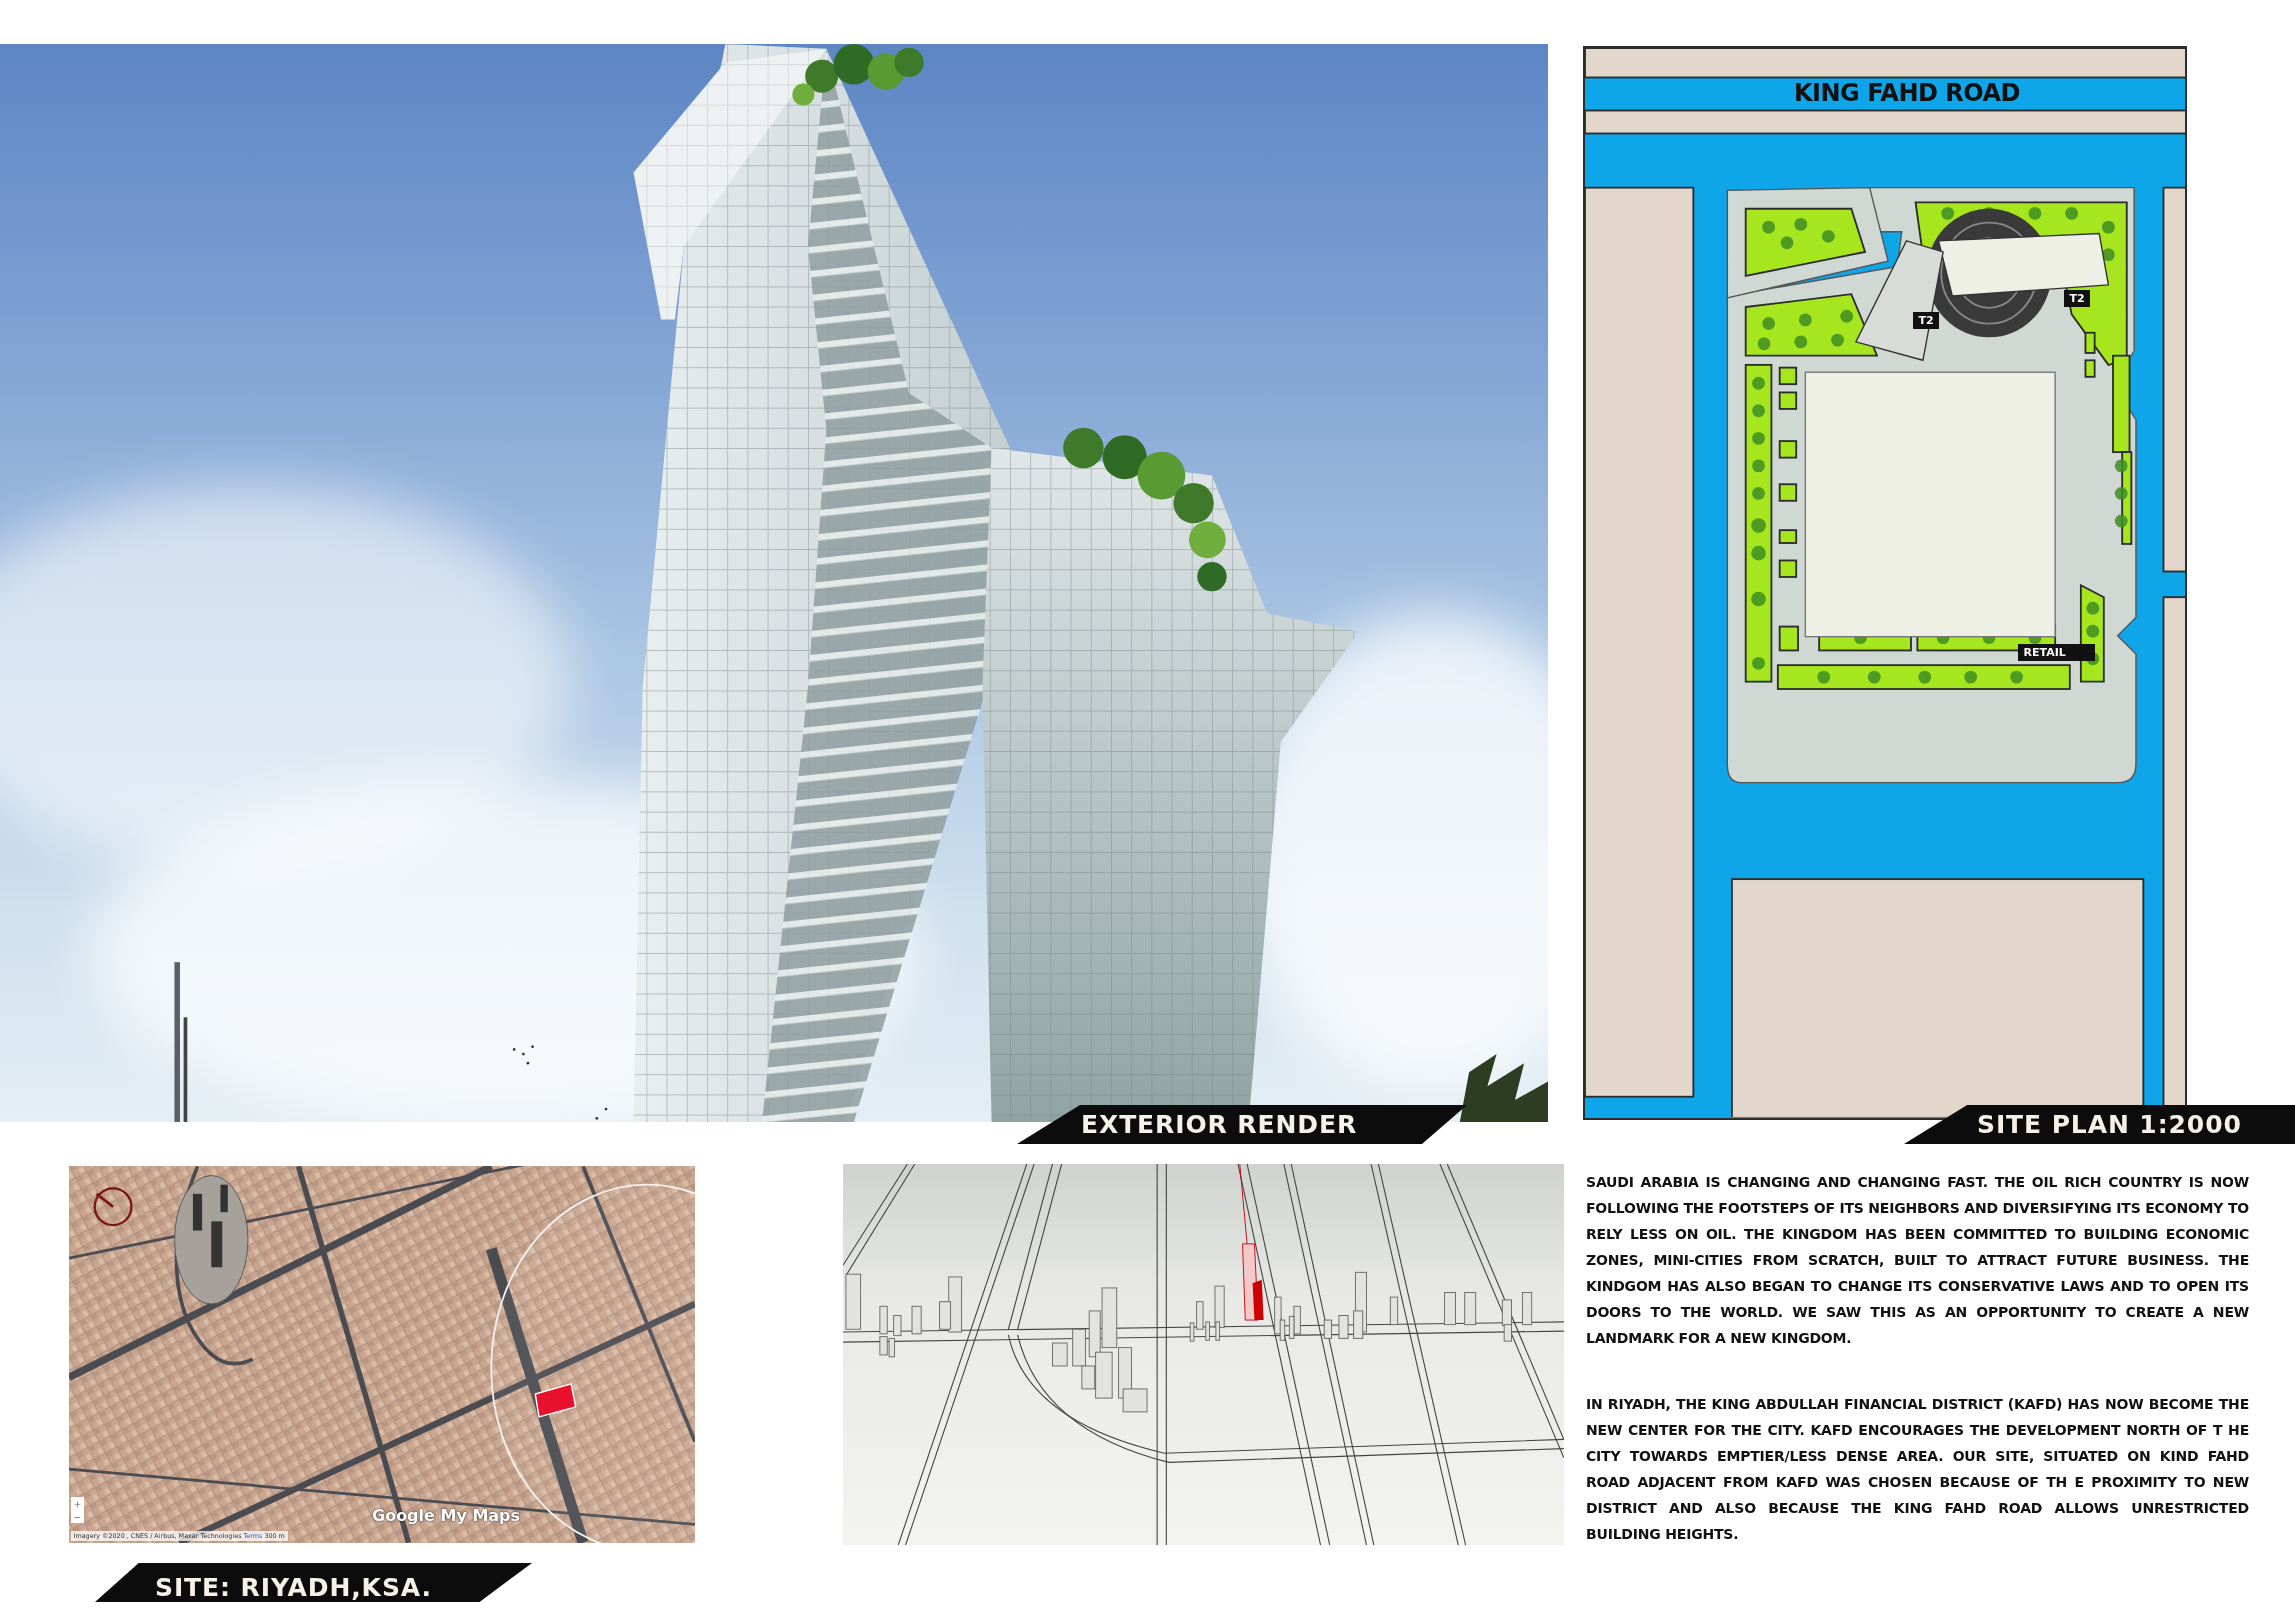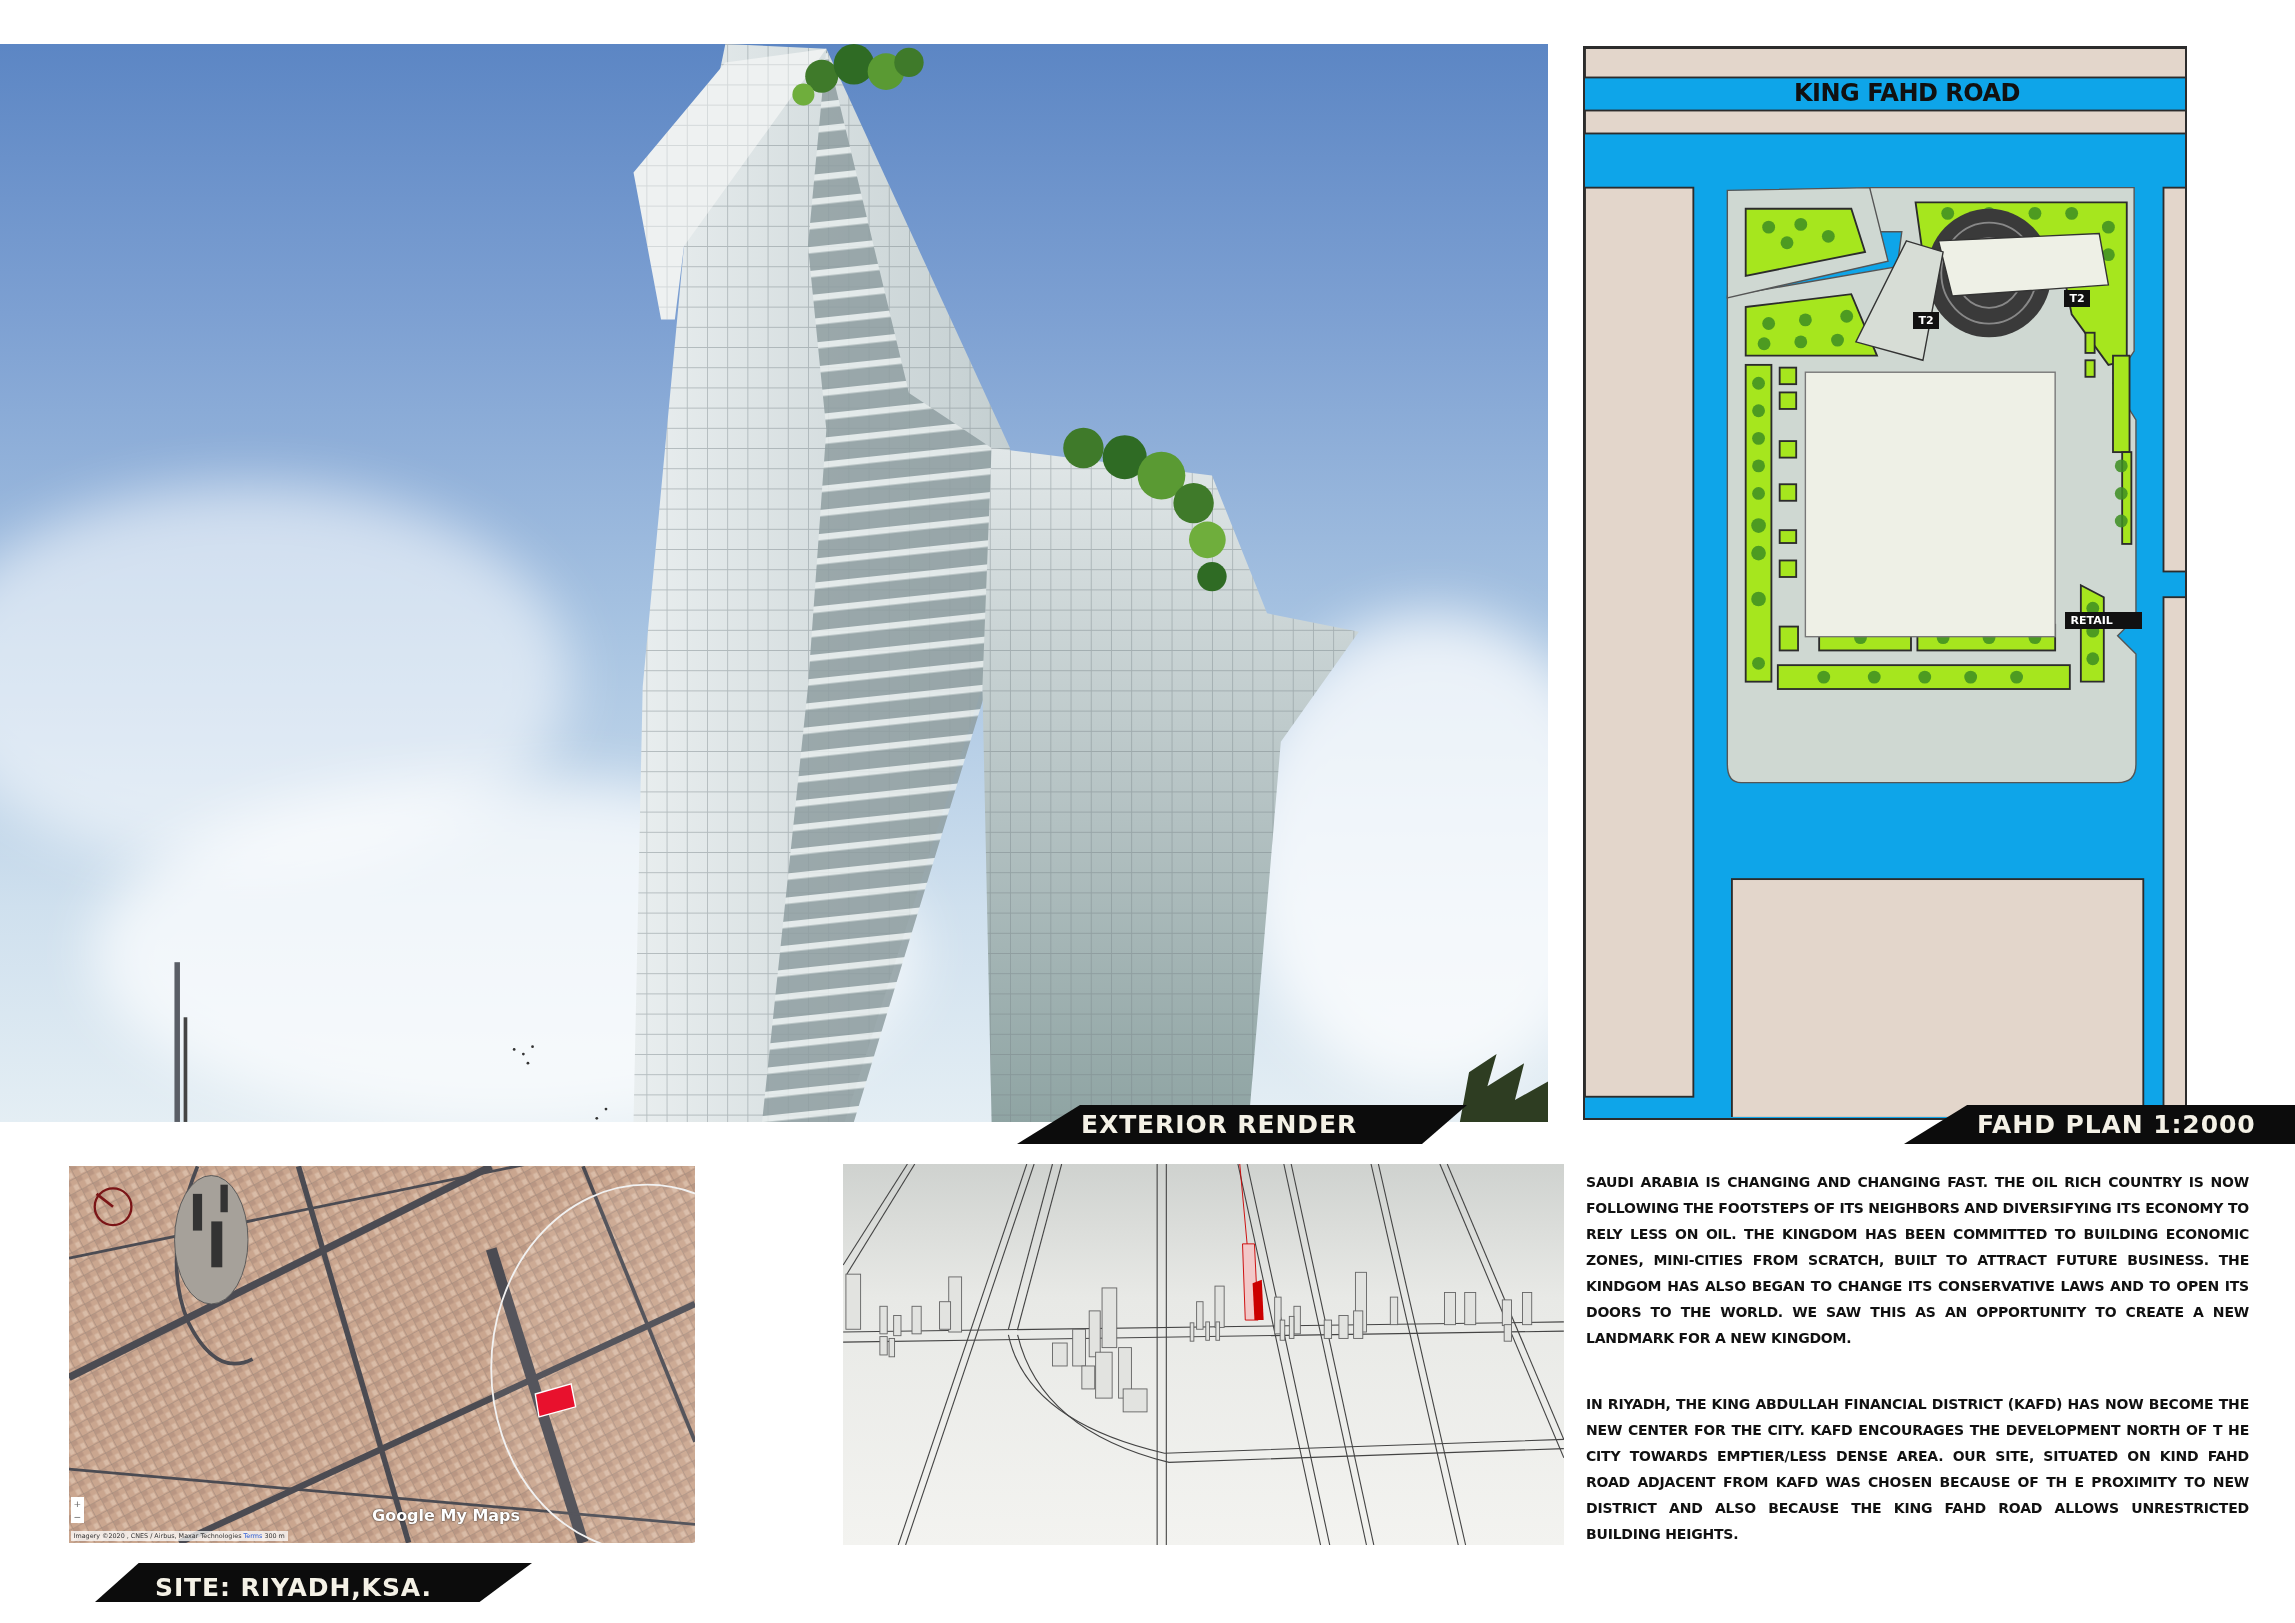--- a/index.html
+++ b/index.html
@@ -204,25 +204,25 @@
 
     <ellipse cx="440" cy="245" rx="68" ry="70" fill="#3a3a3a"></ellipse>
     <ellipse cx="440" cy="245" rx="52" ry="55" fill="none" stroke="#888" stroke-width="2"></ellipse>
     <ellipse cx="440" cy="245" rx="36" ry="38" fill="none" stroke="#888" stroke-width="2"></ellipse>
     <polygon points="385,210 560,202 570,258 400,270" fill="#eef0e6" stroke="#333" stroke-width="1.5"></polygon>
     <polygon points="350,210 390,222 368,340 295,320" fill="#d7ddd6" stroke="#333" stroke-width="1.5"></polygon>
   </svg>
   <div class="abs" style="left:209px;top:31px;font-weight:bold;font-size:24px;color:#111;letter-spacing:-0.5px;">KING FAHD ROAD</div>
   <div class="abs" style="left:479px;top:242px;background:#111;color:#fff;font-weight:bold;font-size:11px;padding:1.8px 5.5px;">T2</div>
   <div class="abs" style="left:328px;top:264px;background:#111;color:#fff;font-weight:bold;font-size:11px;padding:1.8px 5.5px;">T2</div>
-  <div class="abs" style="left:433px;top:564px;width:66px;background:#111;color:#fff;font-weight:bold;font-size:11px;padding:1.8px 5.5px;margin-left:47px;">RETAIL</div>
+  <div class="abs" style="left:433px;top:596px;width:66px;background:#111;color:#fff;font-weight:bold;font-size:11px;padding:1.8px 5.5px;">RETAIL</div>
 </div>
 
 <div class="banner right" style="left:1904px;top:1105px;width:378px;padding-left:73px;">
-  <span>FAHD PLAN 1:2000</span>
+  <span>SITE PLAN 1:2000</span>
 </div>
 
 <div id="map" class="abs">
   <svg width="626" height="377" viewBox="0 0 682 410">
     <defs>
       <pattern id="city" width="14" height="14" patternUnits="userSpaceOnUse" patternTransform="rotate(-28)">
         <rect width="14" height="14" fill="#caa68f"></rect>
         <rect x="1" y="1" width="6" height="5" fill="#b99683"></rect>
         <rect x="8" y="7" width="5" height="6" fill="#d9bca7"></rect>
         <path d="M0 0H14M0 0V14" stroke="#8a7a72" stroke-width=".8"></path>

